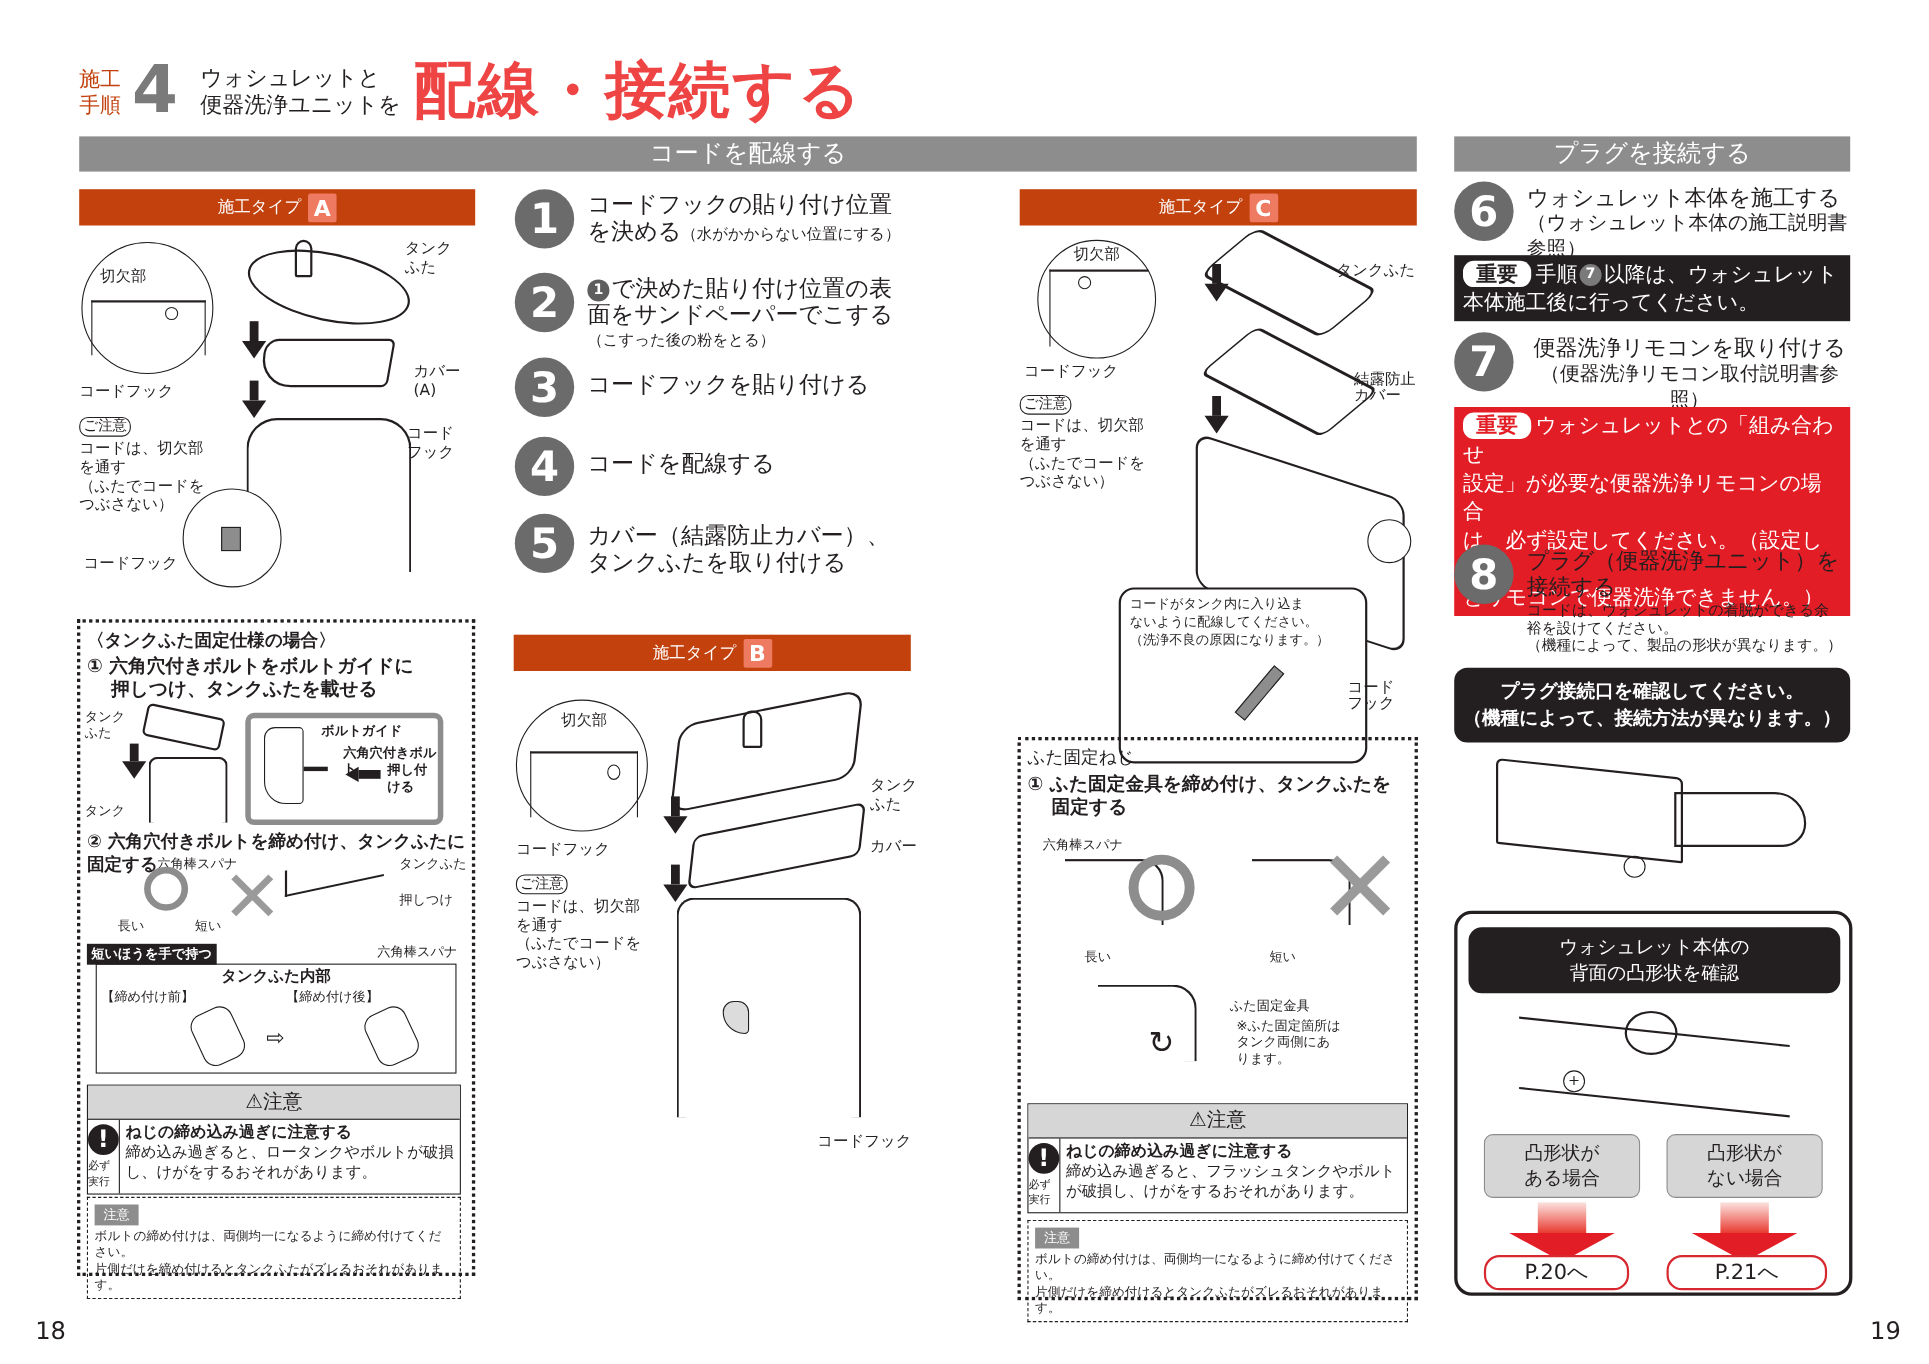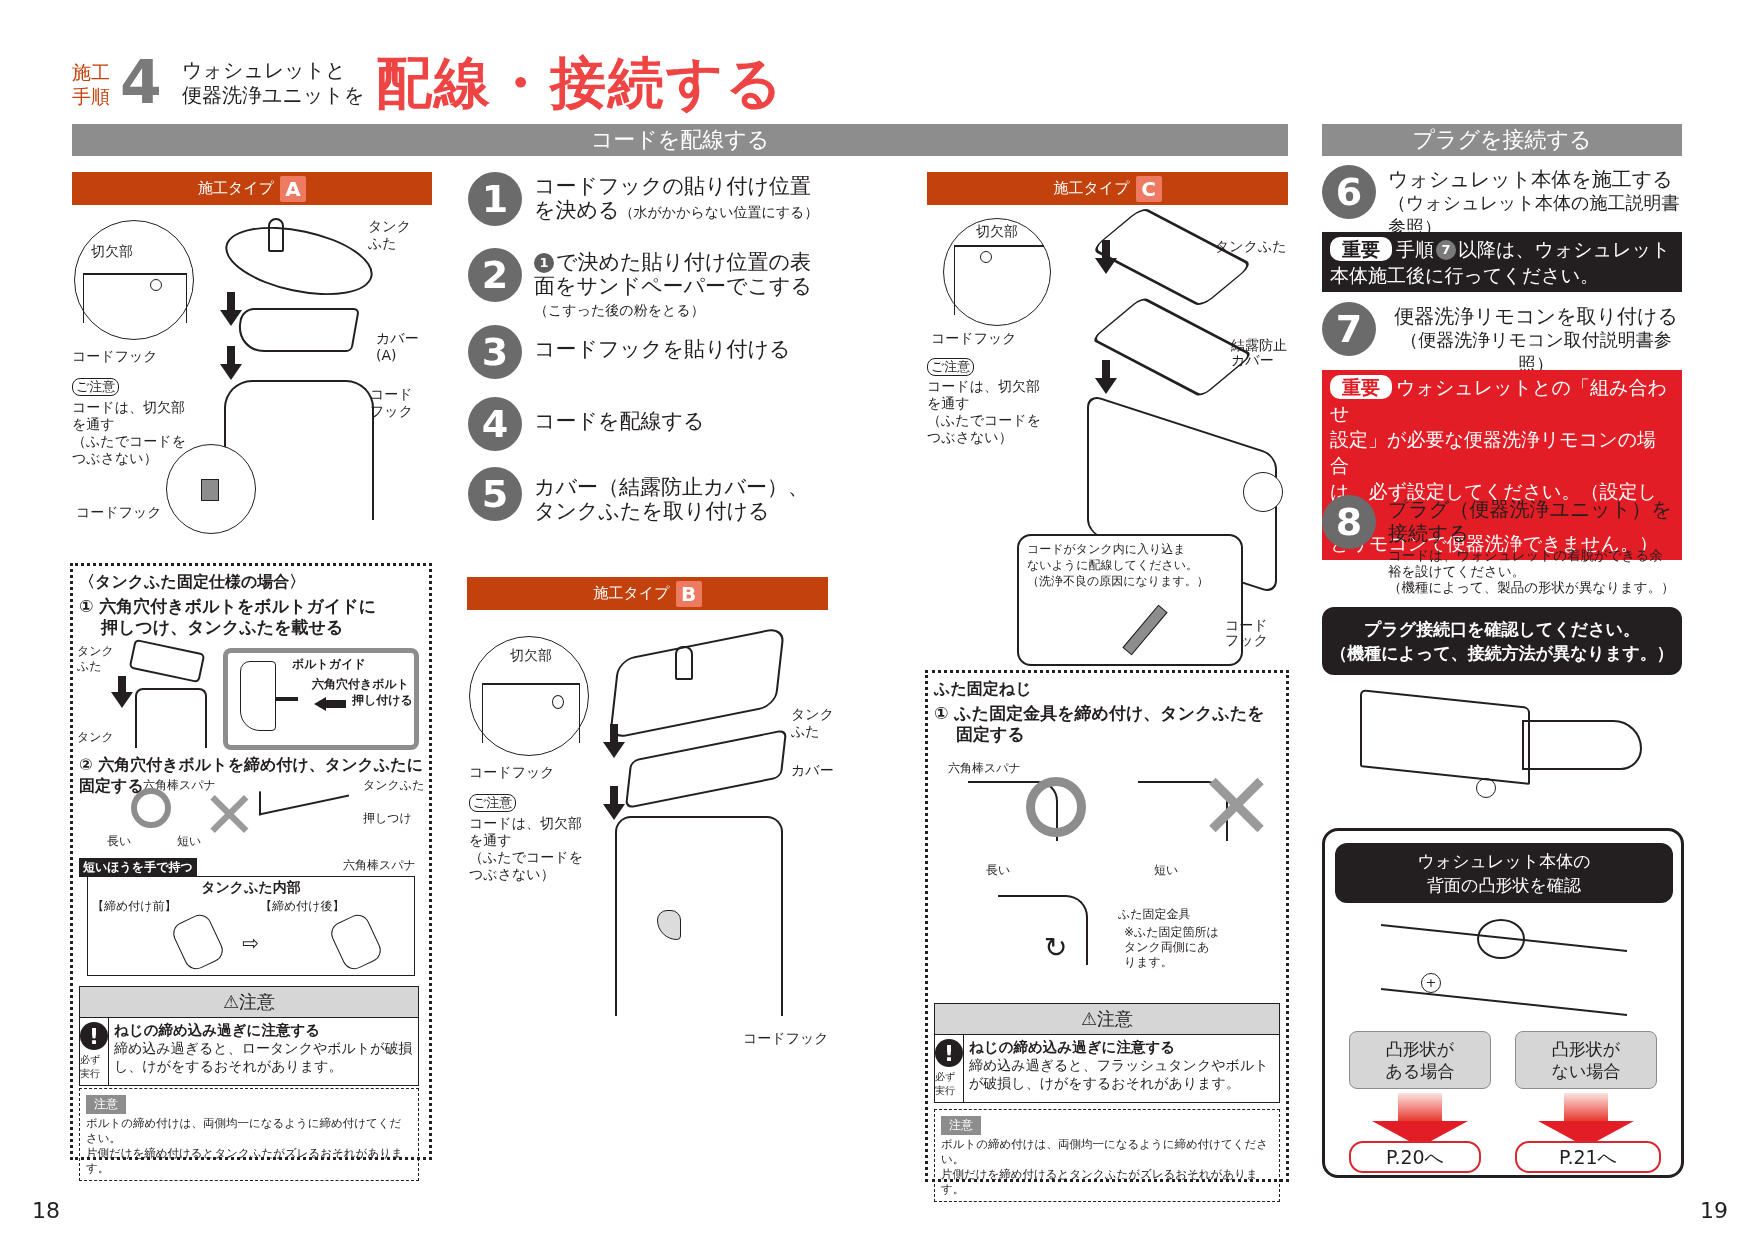--- a/index.html
+++ b/index.html
@@ -138,21 +138,21 @@
   </div>
   <div class="abs lbl-sm" style="left:4px;top:78px;white-space:pre;">タンク
 ふた</div>
   <div class="abs" style="left:58px;top:80px;width:72px;height:30px;border:2px solid #231f20;border-radius:5px;transform:rotate(12deg);"></div>
   <div class="abs" style="left:38px;top:110px;">
     <div class="arrow-shaft" style="height:16px;margin-left:7px;"></div>
       <div class="arrow-down"></div>
   </div>
   <div class="abs" style="left:62px;top:122px;width:72px;height:60px;border:2px solid #231f20;border-bottom:none;border-radius:8px 8px 0 0;"></div>
   <div class="abs lbl-sm" style="left:4px;top:164px;">タンク</div>
-  <div class="abs" style="left:150px;top:82px;width:196px;height:102px;border:5px solid #8d8d8d;border-radius:8px;">
+  <div class="abs" style="left:150px;top:82px;width:180px;height:102px;border:5px solid #8d8d8d;border-radius:8px;">
     <div class="abs" style="left:12px;top:8px;width:36px;height:70px;border:1.5px solid #231f20;border-radius:10px 4px 4px 20px;"></div>
     <div class="abs lbl-sm" style="left:64px;top:4px;font-weight:bold;">ボルトガイド</div>
     <div class="abs lbl-sm" style="left:84px;top:24px;font-weight:bold;">六角穴付きボルト</div>
     <div class="abs" style="left:48px;top:44px;width:22px;height:4px;background:#231f20;"></div>
     <div class="abs" style="left:86px;top:40px;">
       <div style="width:0;height:0;border-top:7px solid transparent;border-bottom:7px solid transparent;border-right:12px solid #231f20;display:inline-block;vertical-align:middle;"></div><div style="display:inline-block;width:20px;height:8px;background:#231f20;vertical-align:middle;"></div>
     </div>
     <div class="abs lbl-sm" style="left:124px;top:40px;font-weight:bold;">押し付ける</div>
   </div>
 
@@ -301,32 +301,32 @@
       <div class="arrow-down"></div>
   </div>
 
   <div class="abs" style="left:160px;top:110px;width:170px;height:46px;border:2px solid #231f20;border-radius:8px;transform:skewX(-40deg) rotate(20deg);"></div>
   <div class="abs lbl" style="left:304px;top:124px;white-space:pre;line-height:15px;">結露防止
 カバー</div>
 
   <div class="abs" style="left:160px;top:210px;width:190px;height:140px;border:2px solid #231f20;border-radius:14px;transform:skewY(18deg);"></div>
   <div class="abs circle-detail" style="left:316px;top:258px;width:40px;height:40px;"></div>
 
-  <div class="abs" style="left:90px;top:320px;width:226px;height:132px;border:2px solid #231f20;border-radius:14px;background:#fff;">
+  <div class="abs" style="left:90px;top:320px;width:226px;height:160px;border:2px solid #231f20;border-radius:14px;background:#fff;">
     <div class="abs lbl-sm" style="left:8px;top:6px;">コードがタンク内に入り込ま</div>
     <div class="abs lbl-sm" style="left:8px;top:22px;">ないように配線してください。</div>
     <div class="abs lbl-sm" style="left:8px;top:38px;">（洗浄不良の原因になります。）</div>
     <div class="abs" style="left:120px;top:66px;width:12px;height:56px;background:#8d8d8d;border:1px solid #231f20;transform:rotate(40deg);"></div>
   </div>
   <div class="abs lbl" style="left:298px;top:404px;white-space:pre;line-height:15px;">コード
 フック</div>
 </div>
 
 <div class="abs dashed-box" style="left:925px;top:670px;width:364px;height:512px;">
-  <div class="abs" style="left:6px;top:6px;font-size:16px;font-weight:bold;">ふた固定ねじ</div>
+  <div class="abs" style="left:6px;top:6px;font-size:16px;font-weight:normal;">ふた固定ねじ</div>
   <div class="abs" style="left:6px;top:30px;font-size:17px;font-weight:bold;line-height:21px;">
     <span>①</span>
     <span>ふた固定金具を締め付け、タンクふたを</span><br>
     <span style="padding-left:22px;">固定する</span>
   </div>
   <div class="abs lbl-sm" style="left:20px;top:88px;">六角棒スパナ</div>
   <div class="abs" style="left:40px;top:108px;width:90px;height:60px;border-top:2px solid #231f20;border-right:2px solid #231f20;border-radius:0 20px 0 0;"></div>
   <div class="abs ok-mark" style="left:98px;top:104px;width:60px;height:60px;border-width:9px;"></div>
   <div class="abs lbl-sm" style="left:58px;top:190px;">長い</div>
   <div class="abs" style="left:210px;top:108px;width:90px;height:60px;border-top:2px solid #231f20;border-right:2px solid #231f20;border-radius:0 20px 0 0;"></div>

